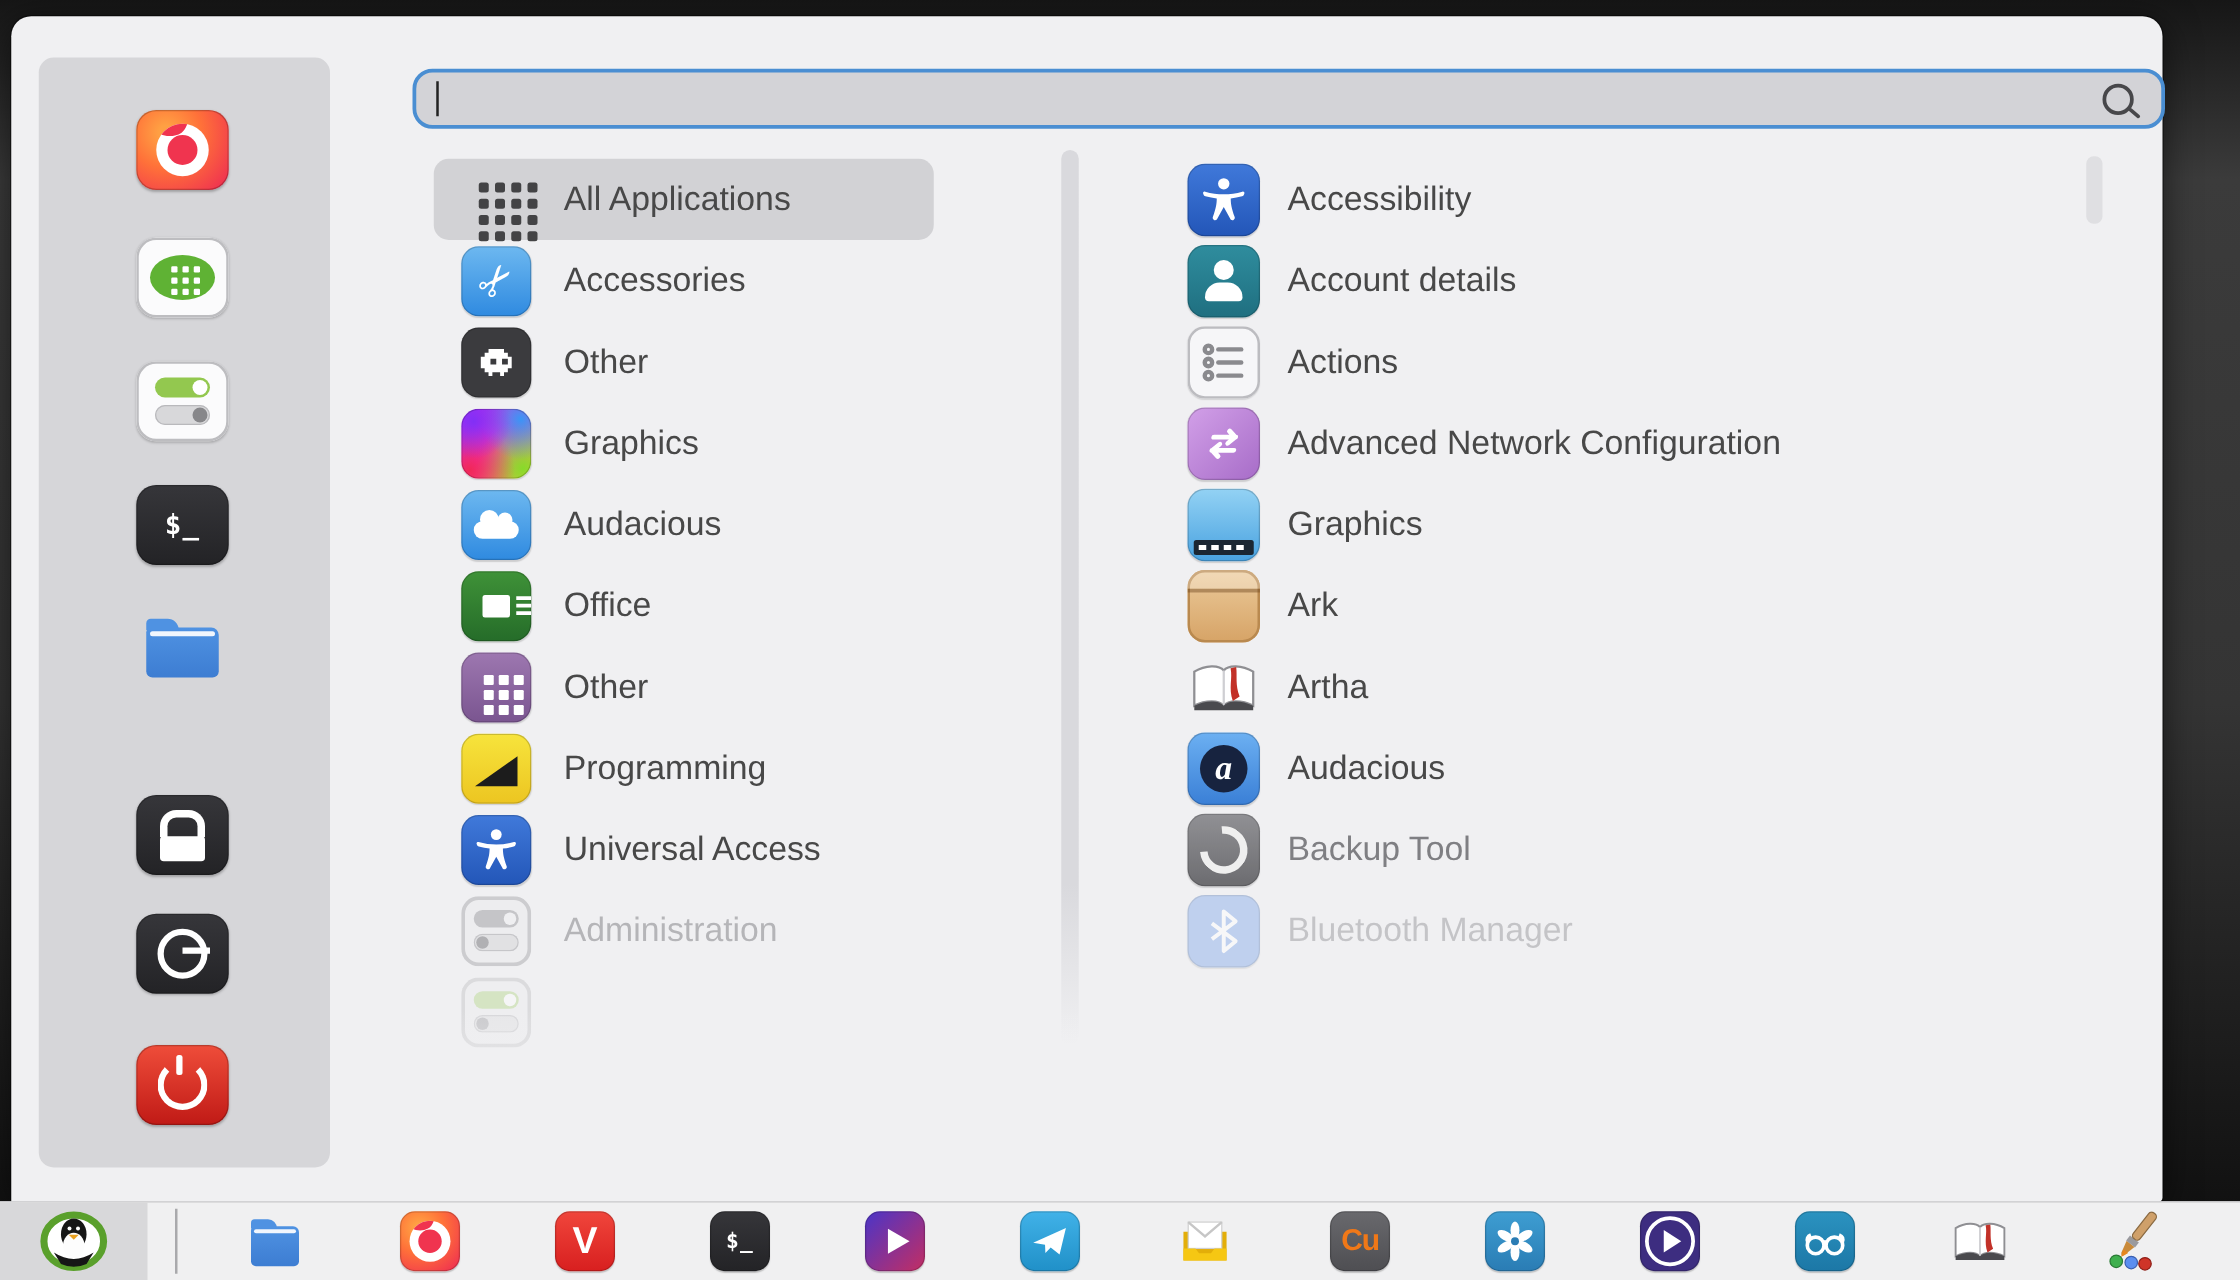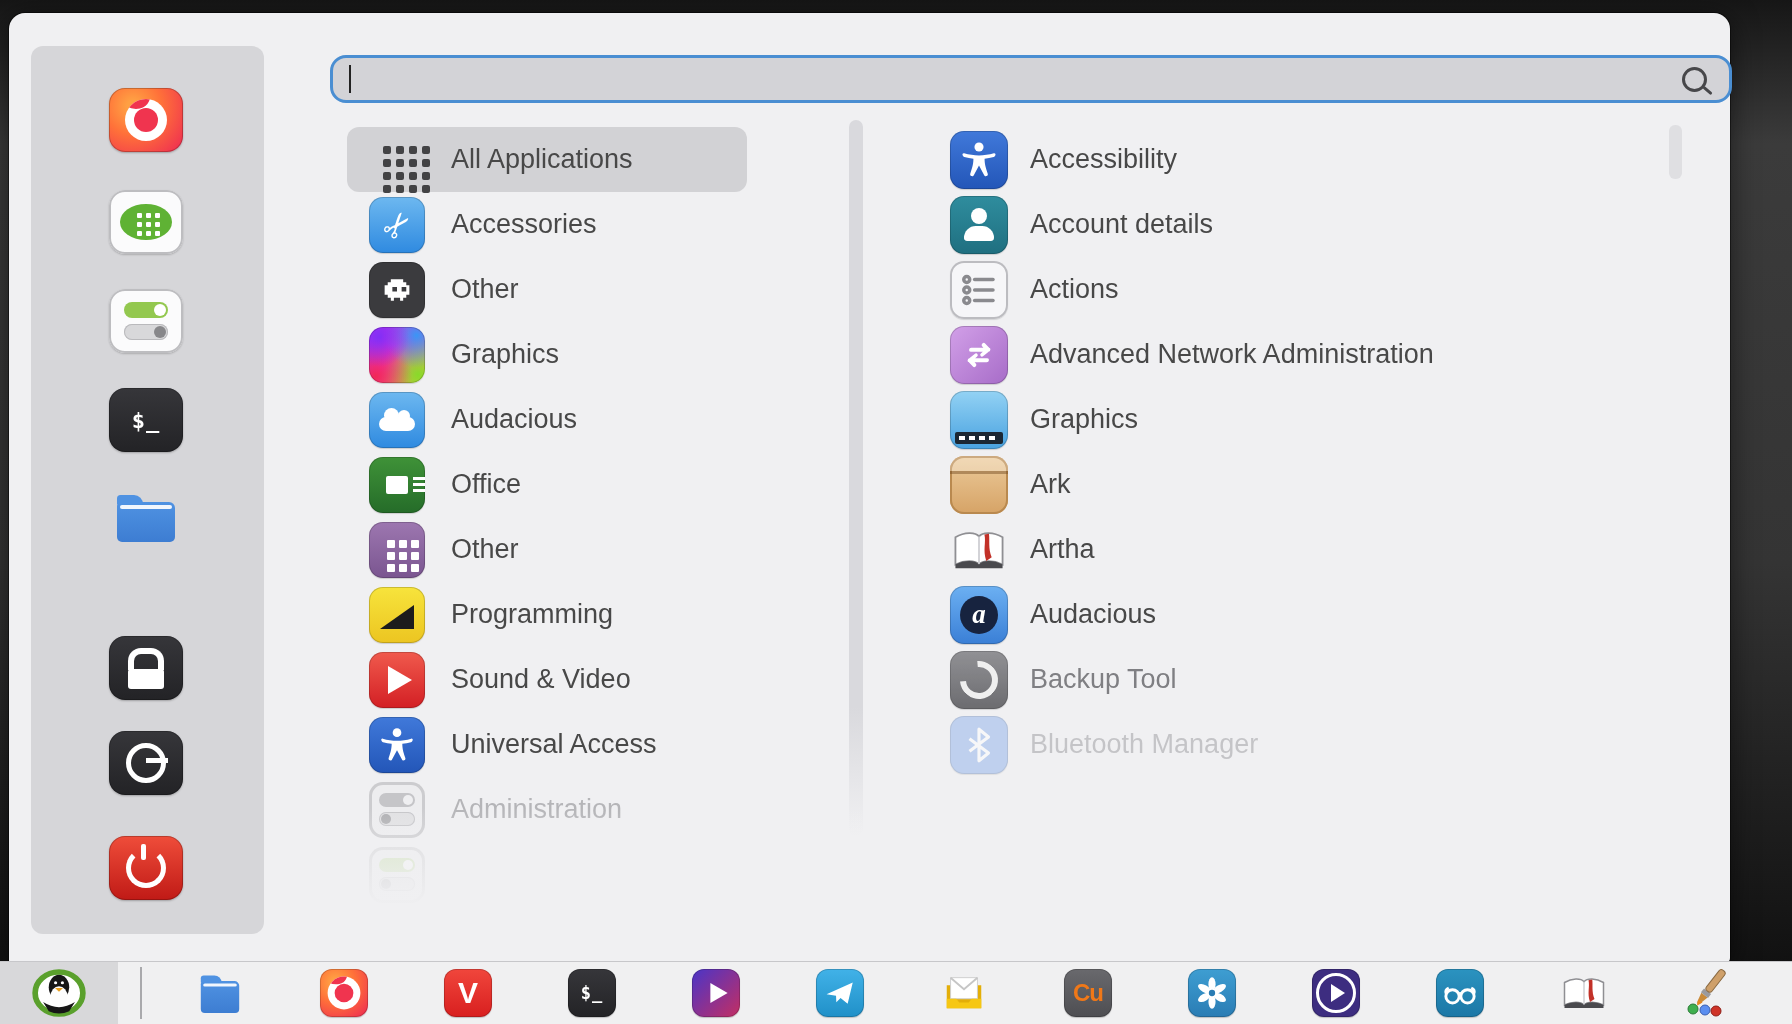--- a/index.html
+++ b/index.html
@@ -290,26 +290,20 @@
         </div>
       <span class="row-label">Other</span>
     </div>
     <div class="row cat-row">
       <div class="tile t-yellow">
           <div class="ramp"></div>
         </div>
       <span class="row-label">Programming</span>
     </div>
     <div class="row cat-row">
-      <div class="tile t-red">
-          <div class="play"></div>
-        </div>
-      <span class="row-label">Sound &amp; Video</span>
-    </div>
-    <div class="row cat-row">
       <div class="tile t-access">
         <svg width="40" height="40" viewBox="0 0 24 24">
             <circle cx="12" cy="4.6" r="2.6" fill="#fff"></circle>
             <path fill="#fff" d="M3.5 8.2c5.6 1.6 11.4 1.6 17 0 .6-.2 1.1.3.9.9l-.2.5c-.1.4-.4.6-.8.7-1.8.5-3.5.8-5.2 1 0 2.3.3 4.4 1.8 8.5.2.6-.1 1.2-.7 1.4-.6.2-1.2-.1-1.4-.7L12 15.2l-2.9 5.3c-.2.6-.8.9-1.4.7-.6-.2-.9-.8-.7-1.4 1.5-4.1 1.8-6.2 1.8-8.5-1.7-.2-3.4-.5-5.2-1-.4-.1-.7-.3-.8-.7l-.2-.5c-.2-.6.3-1.1.9-.9z"></path>
           </svg>
       </div>
       <span class="row-label">Universal Access</span>
     </div>
     <div class="row cat-row dim60">
       <div class="tile t-toggle-dim">
@@ -365,21 +359,21 @@
       </div>
       <span class="row-label">Actions</span>
     </div>
     <div class="row app-row">
       <div class="tile tile-lg t-violet">
         <svg width="42" height="42" viewBox="0 0 24 24" fill="none" stroke="#fff" stroke-width="2.2" stroke-linecap="round" stroke-linejoin="round" transform="skewX(-8)">
             <path d="M7 9h10M13.8 6.2 16.8 9l-3 2.8"></path>
             <path d="M17 15H7M10.2 12.2 7.2 15l3 2.8"></path>
           </svg>
       </div>
-      <span class="row-label">Advanced Network Administration</span>
+      <span class="row-label">Advanced Network Configuration</span>
     </div>
     <div class="row app-row">
       <div class="tile tile-lg t-applet">
         <div class="applet-strip">
             <i></i>
             <i></i>
             <i></i>
             <i></i>
           </div>
       </div>

